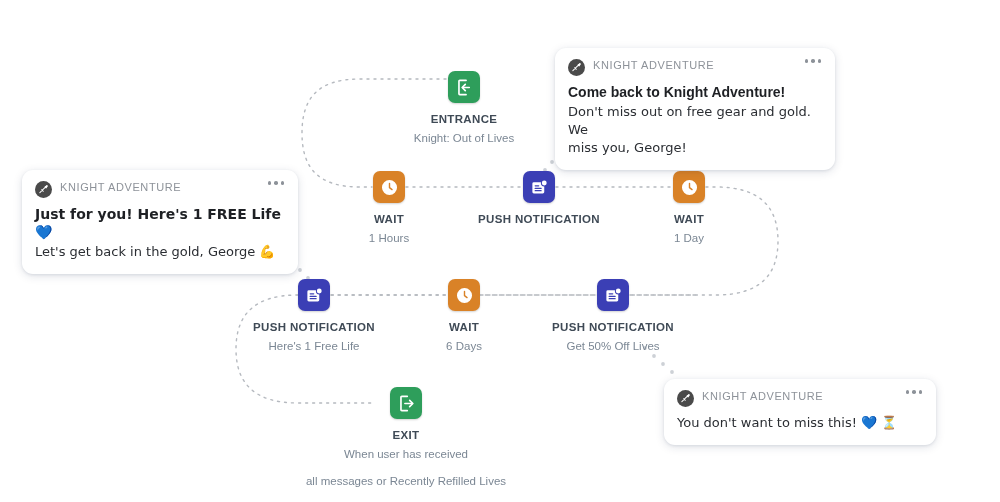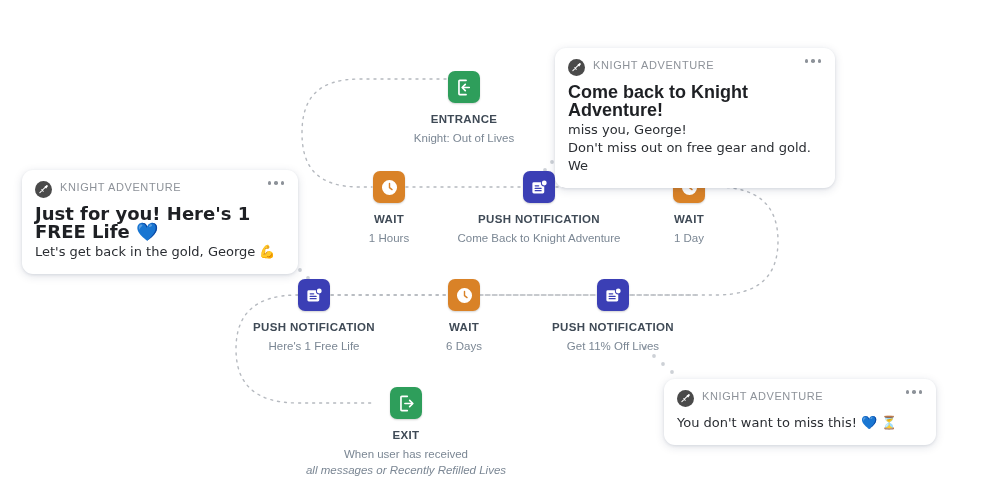--- a/index.html
+++ b/index.html
@@ -98,21 +98,21 @@
     padding-left: 10px;
     cursor: pointer;
   }
   .notif-dots i {
     width: 3.5px; height: 3.5px;
     border-radius: 50%;
     background: #8d9299;
     display: block;
   }
   .notif-title {
-    font-size: 18px;
+    font-size: 14px;
     font-weight: bold;
     color: #1e2024;
     line-height: 18px;
     margin-bottom: 2px;
   }
   .notif-body {
     font-size: 13px;
     color: #2b2e33;
     line-height: 18px;
   }
@@ -191,21 +191,20 @@
       <svg width="19" height="19" viewBox="0 0 24 24">
         <rect x="3" y="5.5" width="15" height="14" rx="1.8" fill="#ffffff"></rect>
         <rect x="5.8" y="9" width="6" height="1.7" rx=".8" fill="#3b3fb5"></rect>
         <rect x="5.8" y="12.4" width="9" height="1.5" rx=".7" fill="#3b3fb5"></rect>
         <rect x="5.8" y="15.3" width="9" height="1.5" rx=".7" fill="#3b3fb5"></rect>
         <circle cx="18" cy="6.4" r="4.3" fill="#3b3fb5"></circle>
         <circle cx="18" cy="6.4" r="3.1" fill="#ffffff"></circle>
       </svg>
     </div>
     <div class="node-title">PUSH NOTIFICATION</div>
-    <div class="node-sub">Come Back to Knight Adventure</div>
   </div>
 
   <div class="node" style="left:689px; top:171px;">
     <div class="node-icon orange">
       <svg width="19" height="19" viewBox="0 0 24 24" fill="none" stroke="#ffffff" stroke-width="2" stroke-linecap="round" stroke-linejoin="round">
         <circle cx="12" cy="12" r="8.5" fill="#ffffff" stroke="none"></circle>
         <circle cx="12" cy="12" r="8.5" stroke="#ffffff"></circle>
         <path d="M12 7 v5.2 l3.2 2.4" stroke="#d98227" stroke-width="1.8"></path>
       </svg>
     </div>
@@ -245,56 +244,56 @@
       <svg width="19" height="19" viewBox="0 0 24 24">
         <rect x="3" y="5.5" width="15" height="14" rx="1.8" fill="#ffffff"></rect>
         <rect x="5.8" y="9" width="6" height="1.7" rx=".8" fill="#3b3fb5"></rect>
         <rect x="5.8" y="12.4" width="9" height="1.5" rx=".7" fill="#3b3fb5"></rect>
         <rect x="5.8" y="15.3" width="9" height="1.5" rx=".7" fill="#3b3fb5"></rect>
         <circle cx="18" cy="6.4" r="4.3" fill="#3b3fb5"></circle>
         <circle cx="18" cy="6.4" r="3.1" fill="#ffffff"></circle>
       </svg>
     </div>
     <div class="node-title">PUSH NOTIFICATION</div>
-    <div class="node-sub">Get 11% Off Lives</div>
+    <div class="node-sub">Get 50% Off Lives</div>
   </div>
 
   <div class="node" style="left:406px; top:387px; width:320px; margin-left:-160px;">
     <div class="node-icon green">
       <svg width="19" height="19" viewBox="0 0 24 24" fill="none" stroke="#ffffff" stroke-width="2.1" stroke-linecap="round" stroke-linejoin="round">
         <path d="M13 3 H6 a1 1 0 0 0 -1 1 v16 a1 1 0 0 0 1 1 h7"></path>
         <path d="M10 12 H19"></path>
         <path d="M16 8 l4 4 -4 4"></path>
       </svg>
     </div>
     <div class="node-title">EXIT</div>
     <div class="node-sub">When user has received</div>
-    <div class="node-sub" style="margin-top:0;font-style:italic;">all messages or Recently Refilled Lives</div>
+    <div class="node-sub" style="margin-top:11px;">all messages or Recently Refilled Lives</div>
   </div>
 
   <div class="notif-card" style="left:555px; top:48px; width:280px;">
     <div class="notif-head">
       <span class="notif-avatar">
         <svg width="11" height="11" viewBox="0 0 24 24" fill="none" stroke="#ffffff" stroke-width="2.2" stroke-linecap="round" stroke-linejoin="round">
           <path d="M18.5 4.5 L10 13"></path>
           <path d="M7.5 15.5 l-3.5 3.5"></path>
           <path d="M8 12.5 l3.5 3.5"></path>
           <path d="M19.5 3.5 l1 1 -3 4 -2 -2 z" fill="#ffffff"></path>
         </svg>
       </span>
       <span class="notif-app">KNIGHT ADVENTURE</span>
       <span class="notif-dots">
           <i></i>
           <i></i>
           <i></i>
         </span>
     </div>
     <div class="notif-title">Come back to Knight Adventure!</div>
+    <div class="notif-body emoji">Don't miss out on free gear and gold. We</div>
     <div class="notif-body emoji">miss you, George!</div>
-    <div class="notif-body emoji">Don't miss out on free gear and gold. We</div>
   </div>
 
   <div class="notif-card" style="left:22px; top:170px; width:276px;">
     <div class="notif-head">
       <span class="notif-avatar">
         <svg width="11" height="11" viewBox="0 0 24 24" fill="none" stroke="#ffffff" stroke-width="2.2" stroke-linecap="round" stroke-linejoin="round">
           <path d="M18.5 4.5 L10 13"></path>
           <path d="M7.5 15.5 l-3.5 3.5"></path>
           <path d="M8 12.5 l3.5 3.5"></path>
           <path d="M19.5 3.5 l1 1 -3 4 -2 -2 z" fill="#ffffff"></path>

